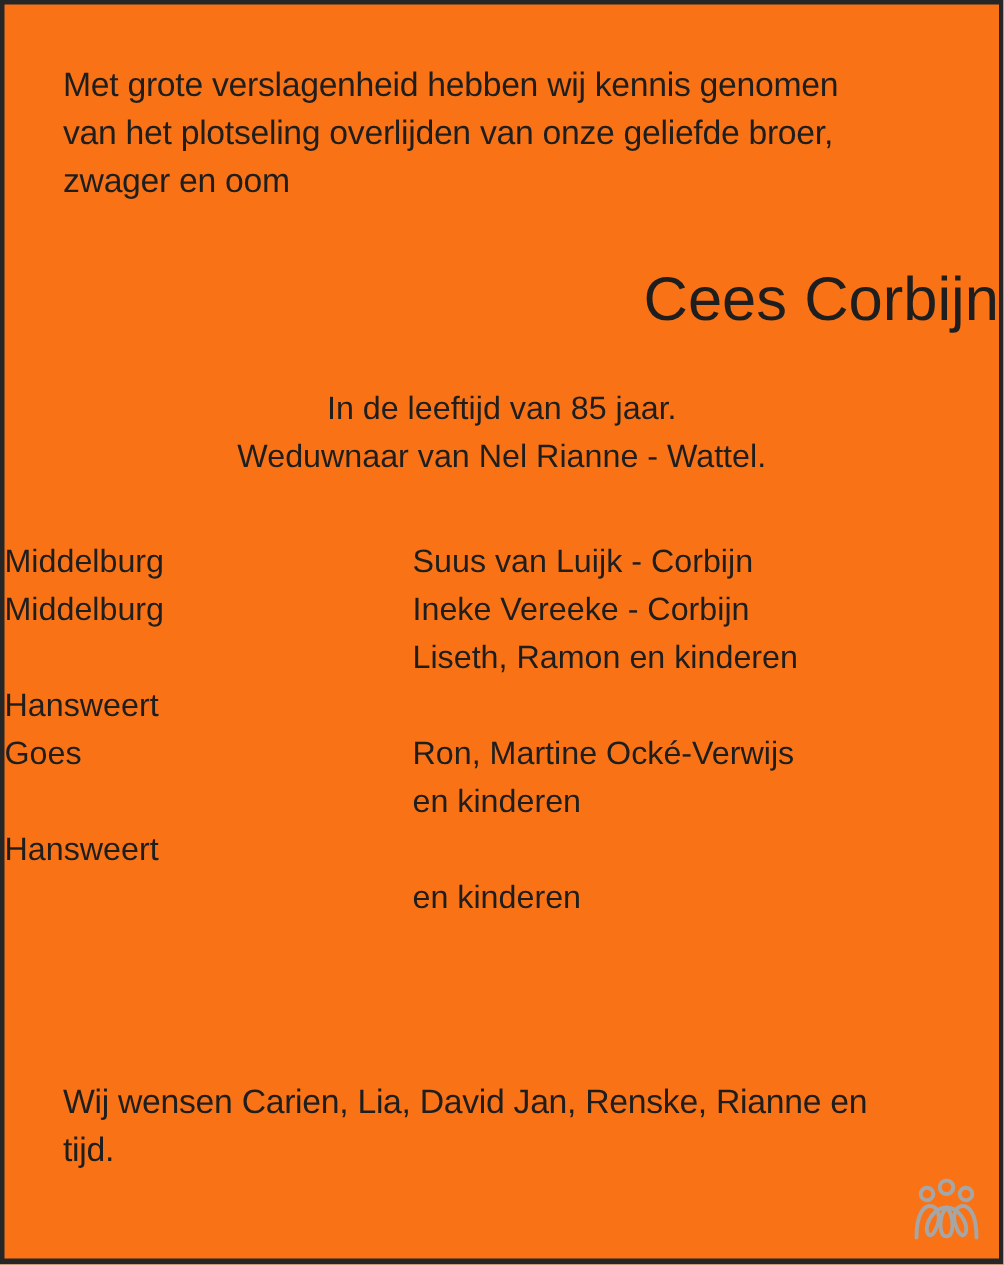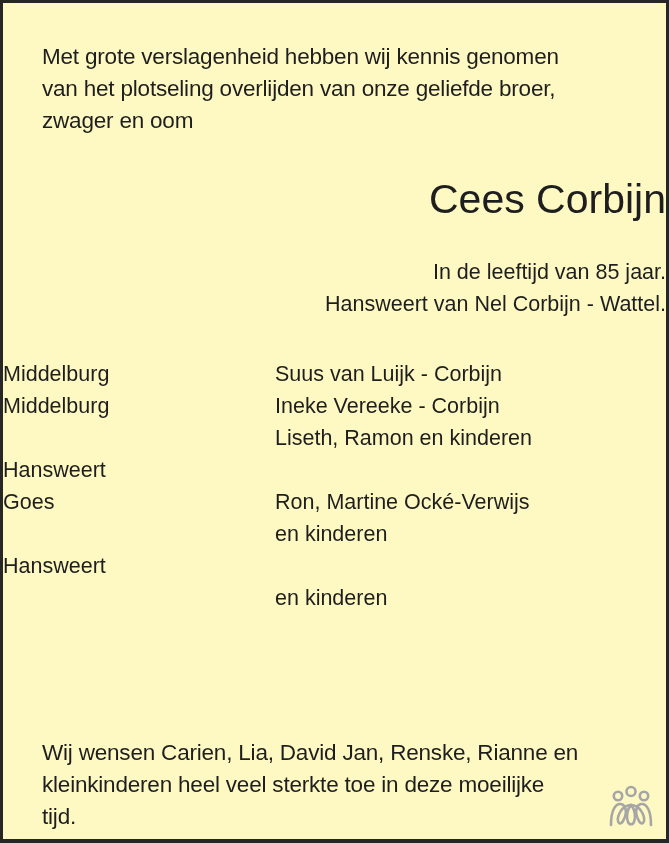--- a/index.html
+++ b/index.html
@@ -14,21 +14,21 @@
     }
     .card {
       position: relative;
       box-sizing: border-box;
       width: 669px;
       height: 843px;
       border-top: 3px solid #262626;
       border-left: 3px solid #262626;
       border-right: 3px solid #262626;
       border-bottom: 4px solid #262626;
-      background: #fef9c3;
+      background: #f97316;
       color: #1e1e1e;
       font-family: "Liberation Sans", "DejaVu Sans", sans-serif;
     }
     .intro {
       position: absolute;
       left: 39px;
       top: 38px;
       width: 600px;
       font-size: 22.5px;
       line-height: 32px;
@@ -44,21 +44,21 @@
       font-size: 41px;
       line-height: 52px;
       letter-spacing: 0px;
       padding-left: 0px;
     }
     .details {
       position: absolute;
       left: 0;
       right: 0;
       top: 253px;
-      text-align: right;
+      text-align: center;
       font-size: 21.5px;
       line-height: 32px;
     }
     .details div { white-space: nowrap; }
     .family {
       position: absolute;
       left: 0;
       top: 355px;
       width: 669px;
       font-size: 21.5px;
@@ -73,21 +73,21 @@
       text-align: left;
       flex: 0 0 242px;
     }
     .fam-person {
       padding-left: 30px;
       text-align: right;
     }
     .closing {
       position: absolute;
       left: 39px;
-      top: 734px;
+      top: 716px;
       width: 600px;
       font-size: 22.5px;
       line-height: 32px;
       letter-spacing: -0.2px;
     }
     .closing div { white-space: nowrap; }
     .logo {
       position: absolute;
       right: 12px;
       bottom: 10px;
@@ -103,21 +103,21 @@
   <div class="intro">
     <div>Met grote verslagenheid hebben wij kennis genomen</div>
     <div>van het plotseling overlijden van onze geliefde broer,</div>
     <div>zwager en oom</div>
   </div>
 
   <div class="name">Cees Corbijn</div>
 
   <div class="details">
     <div>In de leeftijd van 85 jaar.</div>
-    <div>Hansweert van Nel Corbijn - Wattel.</div>
+    <div>Weduwnaar van Nel Rianne - Wattel.</div>
   </div>
 
   <div class="family">
     <div class="fam-row">
       <span class="fam-place">Middelburg</span>
       <span class="fam-person">Suus van Luijk - Corbijn</span>
     </div>
     <div class="fam-row">
       <span class="fam-place">Middelburg</span>
       <span class="fam-person">Ineke Vereeke - Corbijn</span>
@@ -147,21 +147,20 @@
       <span class="fam-place">Hansweert</span>
     </div>
     <div class="fam-row">
       <span class="fam-place"></span>
       <span class="fam-person">en kinderen</span>
     </div>
   </div>
 
   <div class="closing">
     <div>Wij wensen Carien, Lia, David Jan, Renske, Rianne en</div>
-    <div>kleinkinderen heel veel sterkte toe in deze moeilijke</div>
     <div>tijd.</div>
   </div>
 
   <div class="logo">
     <svg width="46" height="46" viewBox="0 0 46 46" fill="none" stroke="#a6a6a6" stroke-width="2.6" stroke-linecap="round" stroke-linejoin="round">
 
       <circle cx="10" cy="13" r="4.2"></circle>
       <circle cx="23" cy="8.5" r="4.5"></circle>
       <circle cx="36" cy="13" r="4.2"></circle>
 

